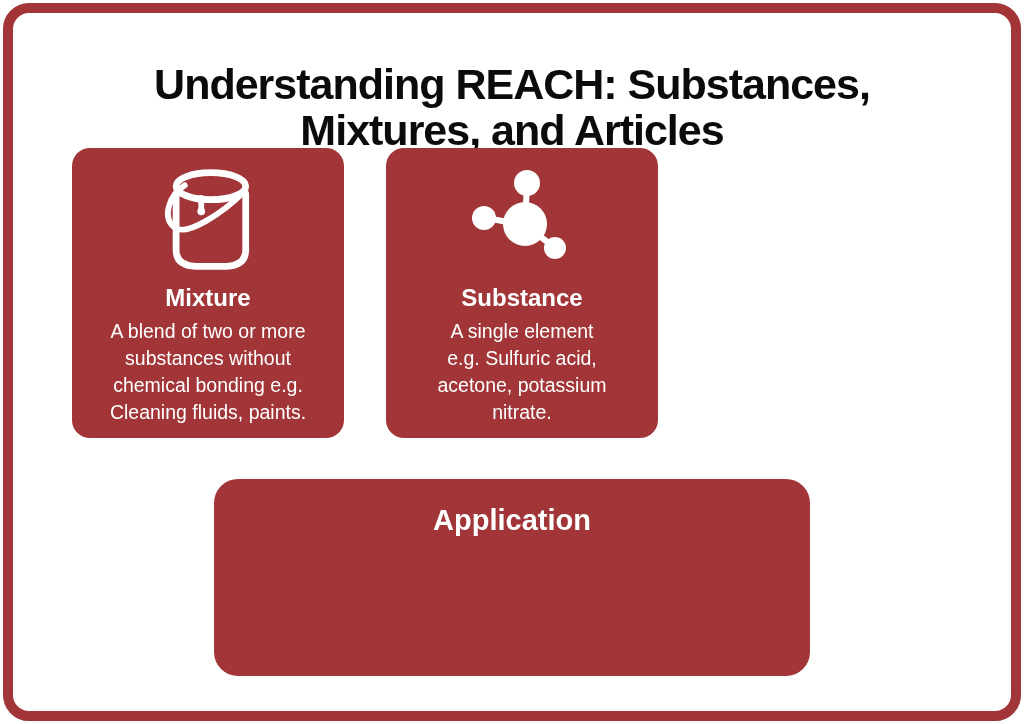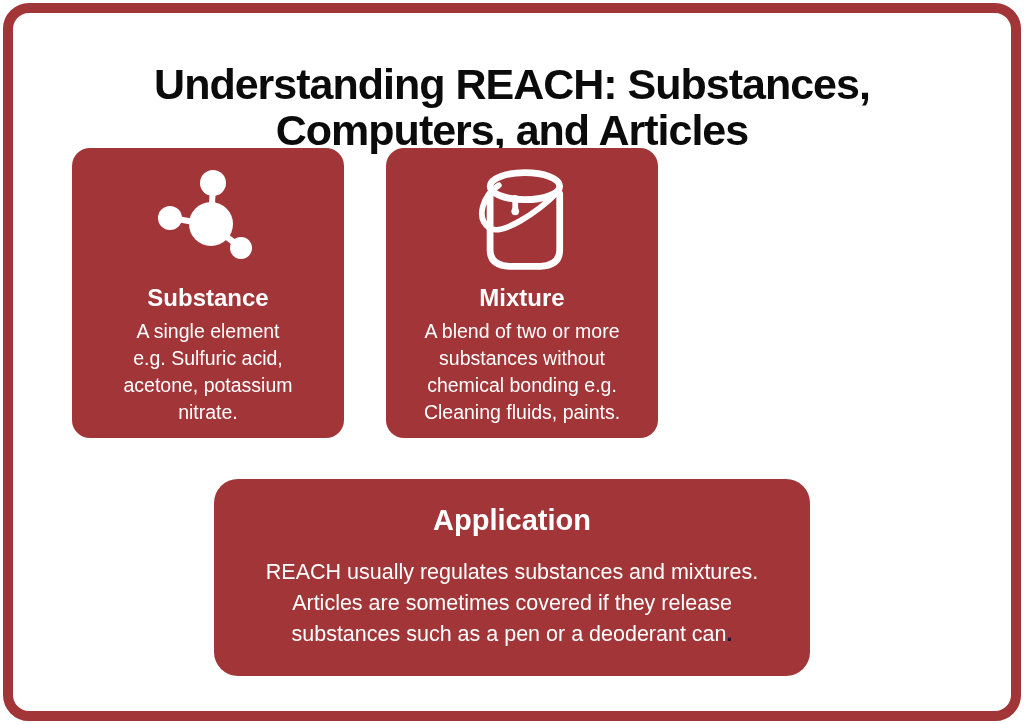--- a/index.html
+++ b/index.html
@@ -102,63 +102,60 @@
     font-weight: bold;
   }
   svg { display: block; }
 </style>
 </head>
 <body>
 
 <div class="frame"></div>
 
 <h1 class="title">Understanding REACH: Substances,
-Computers, and Articles</h1>
+Mixtures, and Articles</h1>
 
 <div class="cards">
+
+  <div class="card">
+    <div class="icon-box">
+      <svg width="116" height="116" viewBox="0 0 120 120" aria-hidden="true">
+        <g stroke="#FFFFFF" fill="none" stroke-linecap="round">
+          <ellipse cx="63" cy="24" rx="36" ry="14" stroke-width="7"></ellipse>
+          <path d="M27 32 L27 90 Q27 106 47 107 L79 107 Q99 106 99 90 L99 32" stroke-width="7"></path>
+          <path d="M97 30 C 75 52, 38 76, 26 67 C 12 57, 19 34, 36 23" stroke-width="6"></path>
+          <path d="M53 36 L53 48" stroke-width="6"></path>
+        </g>
+        <circle cx="53" cy="50" r="4" fill="#FFFFFF"></circle>
+      </svg>
+    </div>
+    <div class="card-heading">Mixture</div>
+    <div class="card-body">A blend of two or more
+substances without
+chemical bonding e.g.
+Cleaning fluids, paints.</div>
+  </div>
 
   <div class="card">
     <div class="icon-box">
       <svg width="122" height="106" viewBox="0 0 122 106" aria-hidden="true">
         <line x1="66" y1="17" x2="64" y2="55" stroke="#FFFFFF" stroke-width="6"></line>
         <line x1="25" y1="50" x2="63" y2="57" stroke="#FFFFFF" stroke-width="6"></line>
         <line x1="64" y1="57" x2="93" y2="79" stroke="#FFFFFF" stroke-width="6"></line>
         <circle cx="64" cy="56" r="22" fill="#FFFFFF"></circle>
         <circle cx="66" cy="15" r="13" fill="#FFFFFF"></circle>
         <circle cx="23" cy="50" r="12" fill="#FFFFFF"></circle>
         <circle cx="94" cy="80" r="11" fill="#FFFFFF"></circle>
       </svg>
     </div>
     <div class="card-heading">Substance</div>
     <div class="card-body">A single element
 e.g. Sulfuric acid,
 acetone, potassium
 nitrate.</div>
   </div>
 
-  <div class="card">
-    <div class="icon-box">
-      <svg width="116" height="116" viewBox="0 0 120 120" aria-hidden="true">
-        <g stroke="#FFFFFF" fill="none" stroke-linecap="round">
-          <ellipse cx="63" cy="24" rx="36" ry="14" stroke-width="7"></ellipse>
-          <path d="M27 32 L27 90 Q27 106 47 107 L79 107 Q99 106 99 90 L99 32" stroke-width="7"></path>
-          <path d="M97 30 C 75 52, 38 76, 26 67 C 12 57, 19 34, 36 23" stroke-width="6"></path>
-          <path d="M53 36 L53 48" stroke-width="6"></path>
-        </g>
-        <circle cx="53" cy="50" r="4" fill="#FFFFFF"></circle>
-      </svg>
-    </div>
-    <div class="card-heading">Mixture</div>
-    <div class="card-body">A blend of two or more
-substances without
-chemical bonding e.g.
-Cleaning fluids, paints.</div>
-  </div>
-
 
 </div>
 
 <div class="app-card">
   <div class="app-heading">Application</div>
-  <div class="app-body"><span>REACH usually regulates substances and mixtures.
-Articles are sometimes covered if they release
-substances such as a pen or a deoderant can</span><span class="period">.</span></div>
 </div>
 
 </body></html>

